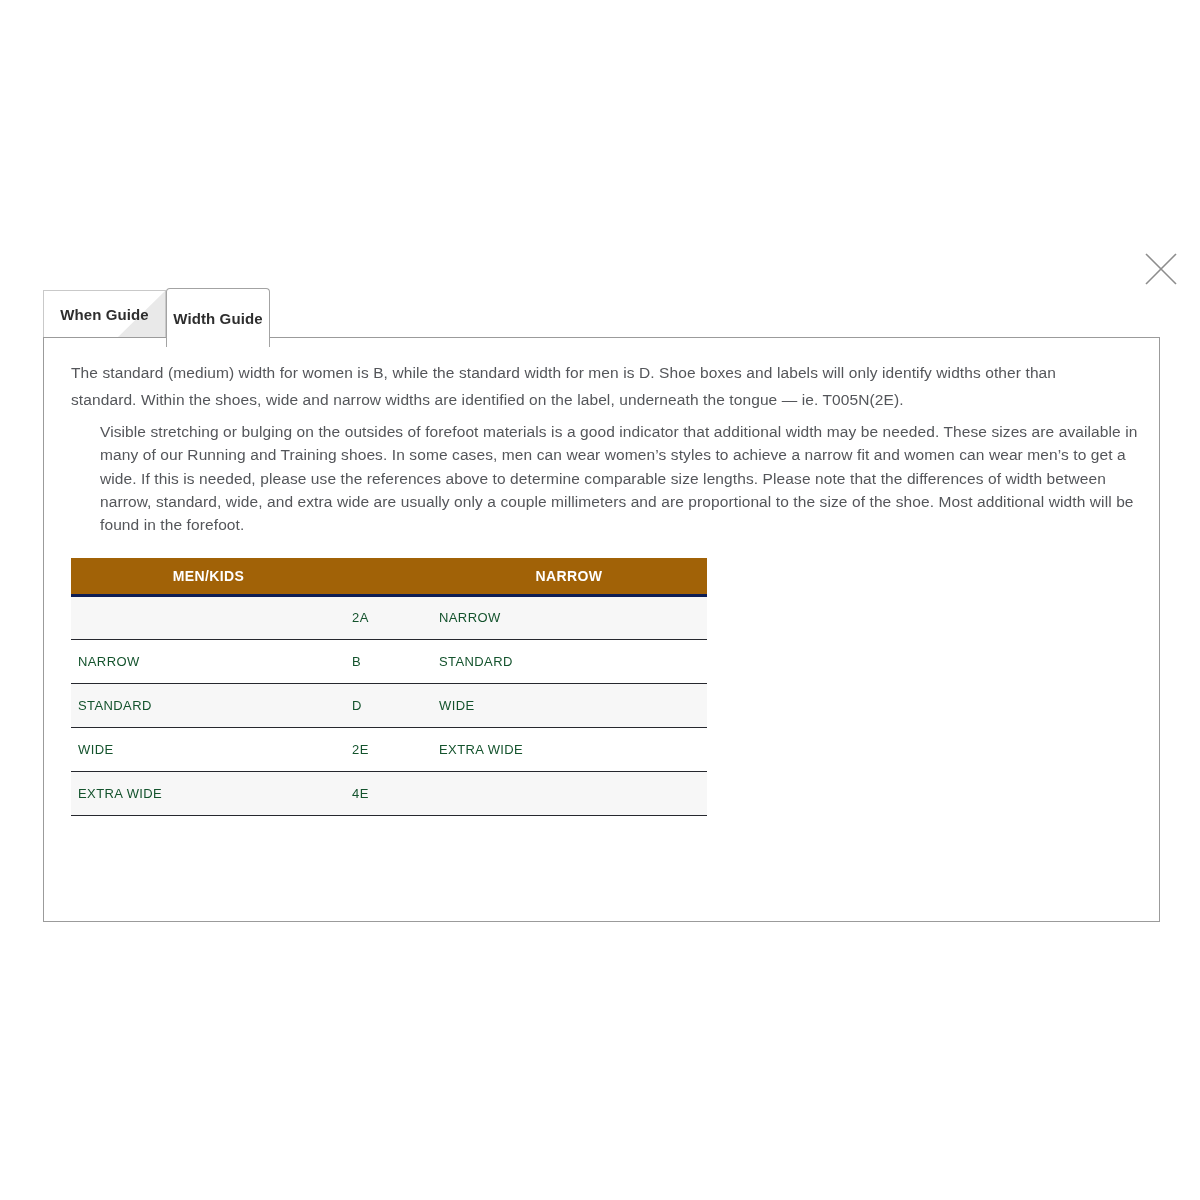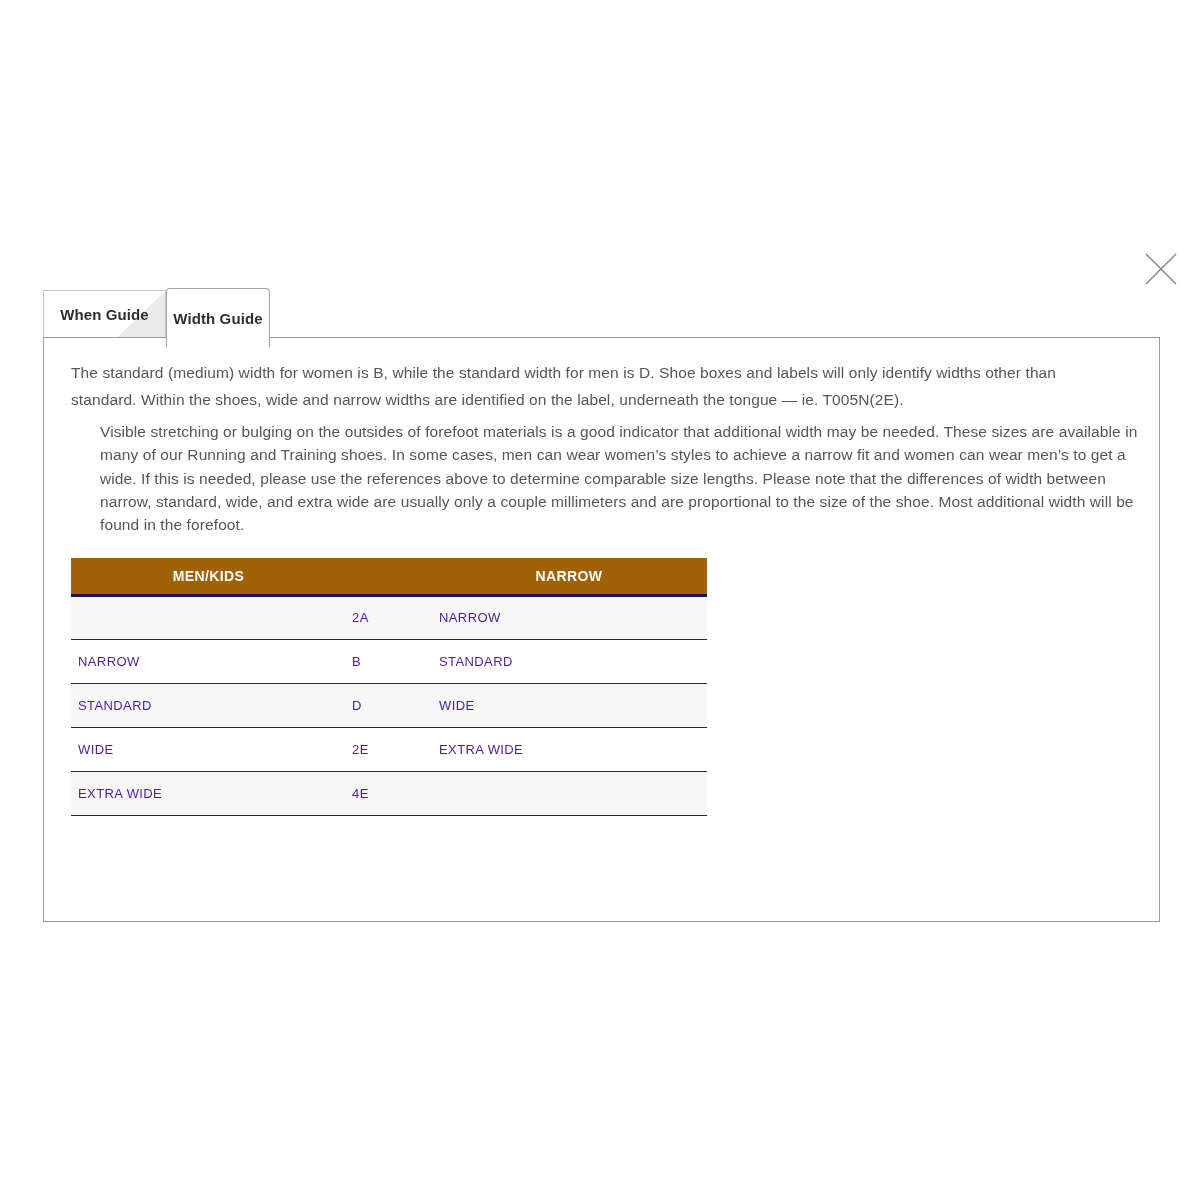--- a/index.html
+++ b/index.html
@@ -67,21 +67,21 @@
   }
   .width-table col.c1 { width: 275px; }
   .width-table col.c2 { width: 85px; }
   .width-table col.c3 { width: 276px; }
   .width-table thead th {
     background: #a16207; color: #ffffff; font-size: 14px; font-weight: bold;
     height: 37px; text-align: center; letter-spacing: 0.4px;
     border-bottom: 3px solid #0e1e55;
   }
   .width-table tbody td {
-    height: 44px; font-size: 13px; color: #4c1d95; letter-spacing: 0.4px;
+    height: 44px; font-size: 13px; color: #14532d; letter-spacing: 0.4px;
     border-bottom: 1.5px solid #26282e;
     vertical-align: middle;
   }
   .width-table tbody tr:nth-child(odd) { background: #f7f7f7; }
   .width-table tbody tr:nth-child(even) { background: #ffffff; }
   .width-table td.col-men { padding-left: 7px; text-align: left; }
   .width-table td.col-code { padding-left: 6px; text-align: left; }
   .width-table td.col-women { padding-left: 8px; text-align: left; }
 </style>
 </head>

